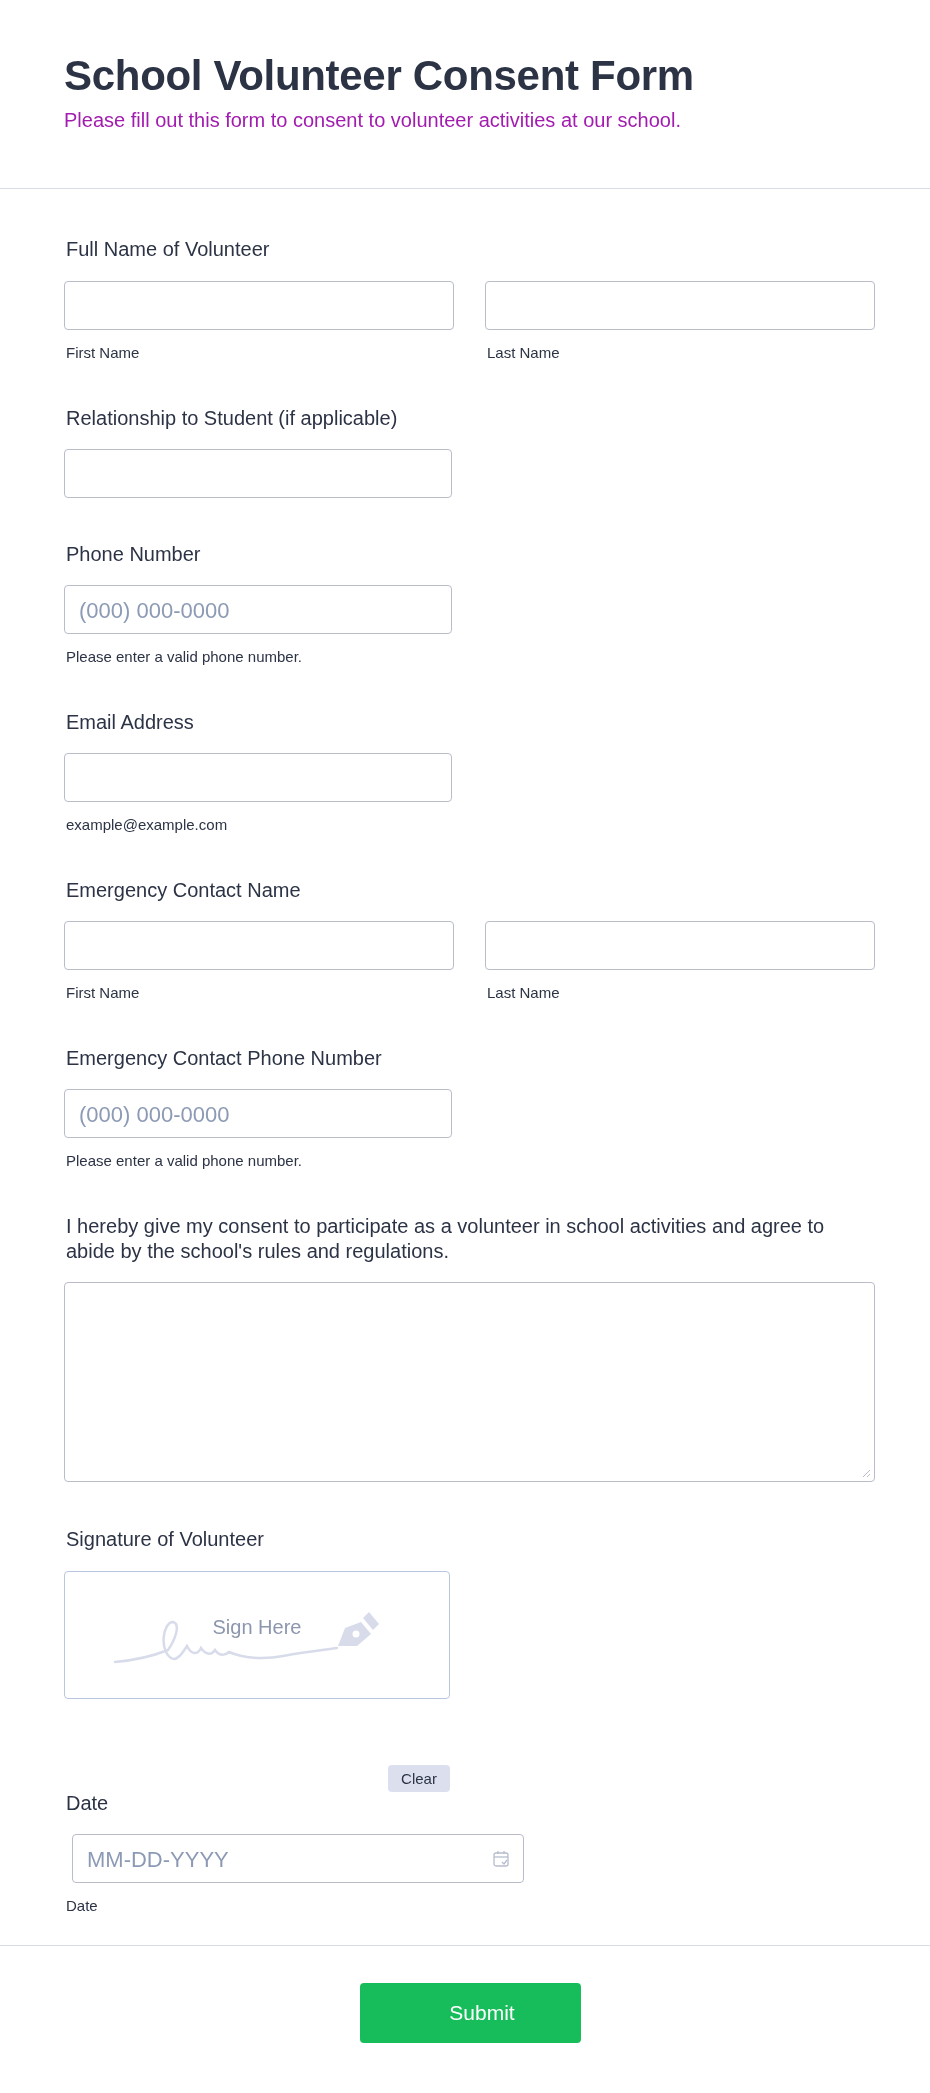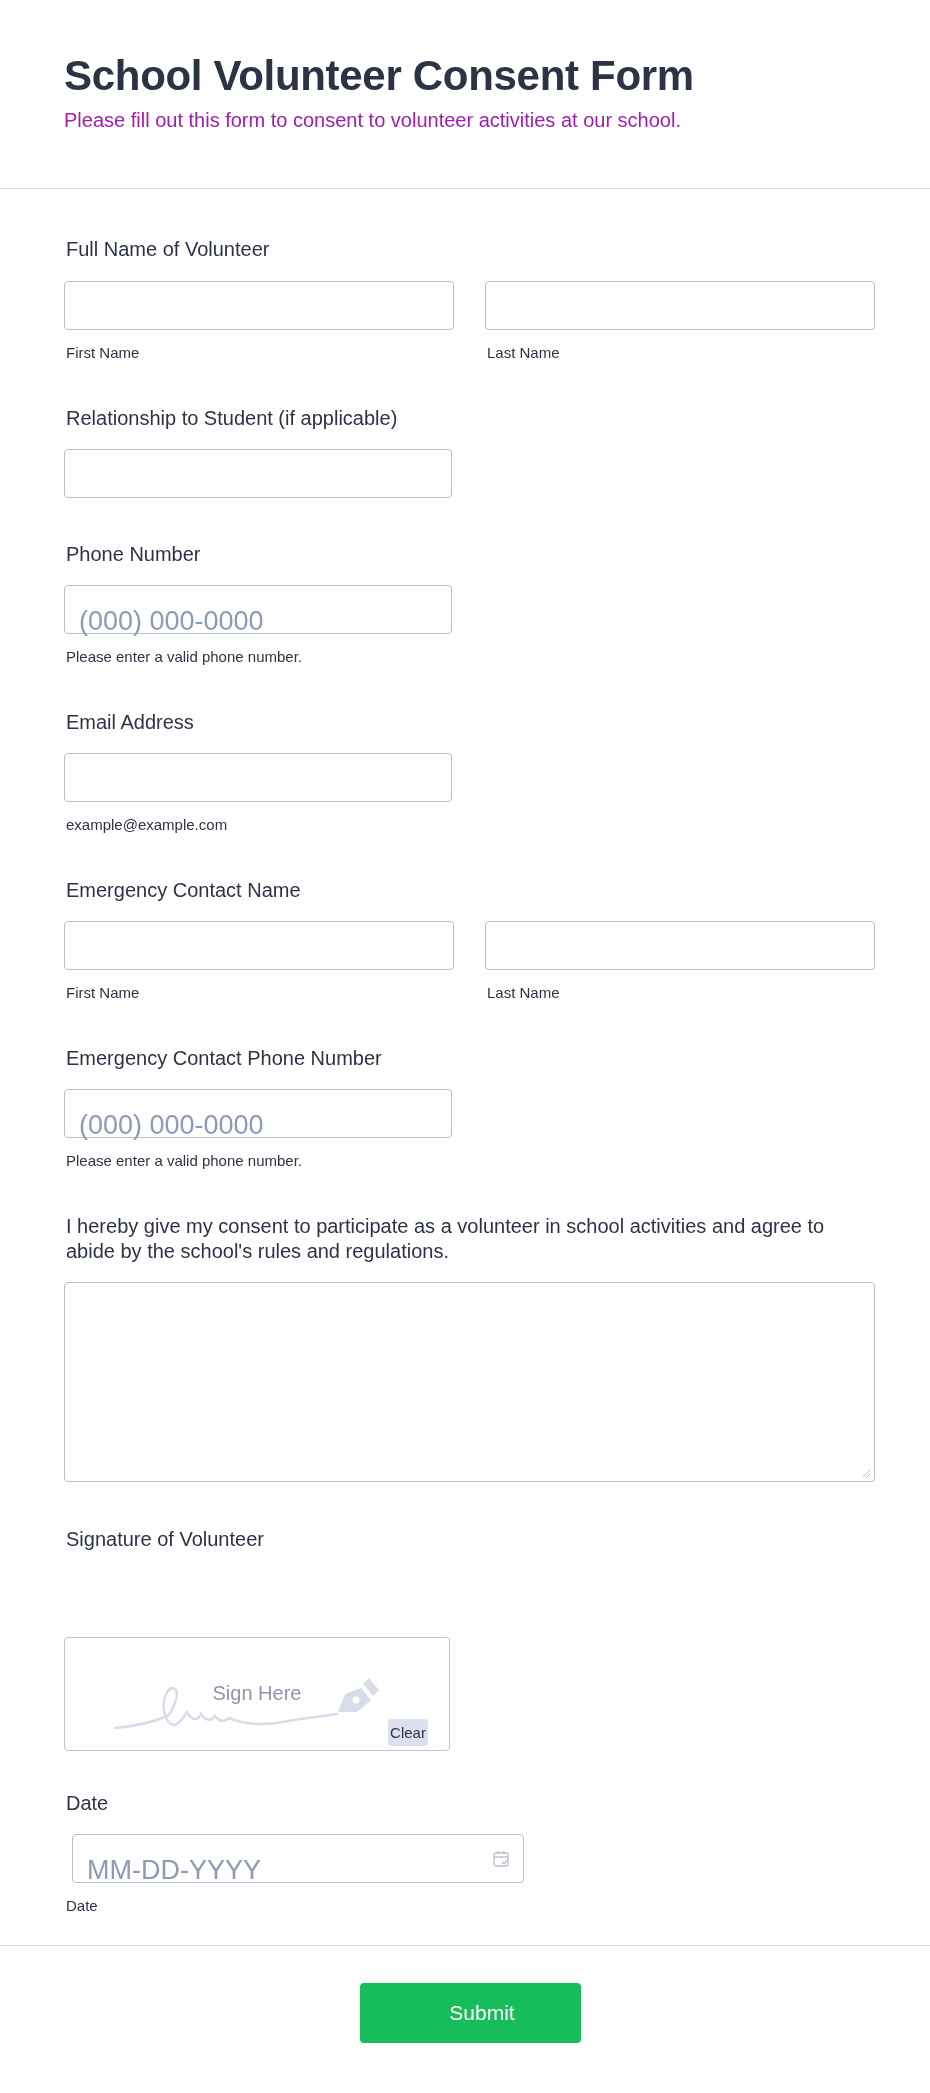--- a/index.html
+++ b/index.html
@@ -5,21 +5,21 @@
   * { box-sizing: border-box; margin: 0; padding: 0; }
   html, body { width: 930px; height: 2093px; background: #ffffff; overflow: hidden; }
   body { font-family: "Liberation Sans", "DejaVu Sans", sans-serif; color: #2c3345; position: relative; }
   .abs { position: absolute; }
   .title { left: 64px; top: 52px; font-size: 42px; font-weight: bold; color: #2c3345; letter-spacing: -0.3px; white-space: nowrap; }
   .subtitle { left: 64px; top: 109px; font-size: 20px; color: #a21caf; white-space: nowrap; }
   .divider { left: 0; width: 930px; height: 1px; background: #d8dce9; }
   .label { left: 66px; font-size: 20px; color: #2c3345; white-space: nowrap; }
   .label.multi { white-space: normal; width: 810px; line-height: 25px; }
   .input { background: #ffffff; border: 1px solid #b8bdc9; border-radius: 4px; height: 49px; }
-  .input .ph { position: absolute; left: 14px; top: 12px; font-size: 27px; color: #8c9ab5; white-space: nowrap; margin-top: 8px; }
+  .input .ph { position: absolute; left: 14px; top: 12px; font-size: 22px; color: #8c9ab5; white-space: nowrap; }
   .sublabel { font-size: 15px; color: #2c3345; white-space: nowrap; }
   .textarea { background: #ffffff; border: 1px solid #b8bdc9; border-radius: 4px; }
   .resize { position: absolute; right: 3px; bottom: 3px; width: 9px; height: 9px; }
   .sigbox { background: #ffffff; border: 1px solid #b9c6df; border-radius: 4px; }
   .sign-here { position: absolute; left: 0; right: 0; top: 44px; text-align: center; font-size: 20px; color: #8c96ad; }
   .clear-btn { background: #dce0ee; border-radius: 4px; font-size: 15px; color: #2c3345; text-align: center; line-height: 27px; border: none; }
   .submit-btn { background: #18bd5b; border-radius: 4px; color: #ffffff; font-size: 21px; text-align: center; line-height: 60px; border: none; padding-left: 23px; }
   .cal { position: absolute; right: 14px; top: 15px; width: 16px; height: 18px; }
 </style>
 </head>
@@ -62,32 +62,32 @@
 
 <div class="abs label multi" style="top:1214px;">I hereby give my consent to participate as a volunteer in school activities and agree to abide by the school's rules and regulations.</div>
 <div class="abs textarea" style="left:64px; top:1282px; width:811px; height:200px;">
   <svg class="resize" viewBox="0 0 9 9">
     <line x1="1" y1="8" x2="8" y2="1" stroke="#b8bdc9" stroke-width="1"></line>
     <line x1="5" y1="8" x2="8" y2="5" stroke="#b8bdc9" stroke-width="1"></line>
   </svg>
 </div>
 
 <div class="abs label" style="top:1528px;">Signature of Volunteer</div>
-<div class="abs sigbox" style="left:64px; top:1637px; width:386px; height:114px;">
+<div class="abs sigbox" style="left:64px; top:1571px; width:386px; height:128px;">
   <div class="sign-here">Sign Here</div>
   <svg class="abs" style="left:48px; top:38px;" width="300" height="60" viewBox="0 0 300 60">
     <path d="M2 52 C 25 50, 40 46, 55 40 C 62 30, 68 14, 60 12 C 50 12, 46 40, 58 48 C 64 52, 70 42, 74 36 C 78 44, 84 46, 88 38 C 92 44, 98 46, 102 40 C 106 46, 112 46, 116 42 C 130 48, 150 50, 170 46 C 190 42, 210 40, 224 38" fill="none" stroke="#d8dcea" stroke-width="2.5" stroke-linecap="round"></path>
     <g>
       <polygon points="225,36 232,18 248,12 258,24 244,36" fill="#d8dcea"></polygon>
       <circle cx="243" cy="24" r="3.5" fill="#ffffff"></circle>
       <polygon points="250,8 256,2 266,14 260,20" fill="#d8dcea"></polygon>
     </g>
   </svg>
 </div>
-<button class="abs clear-btn" style="left:388px; top:1719px; width:40px; height:27px;">Clear</button>
+<button class="abs clear-btn" style="left:388px; top:1765px; width:62px; height:27px;">Clear</button>
 
 <div class="abs label" style="top:1792px;">Date</div>
 <div class="abs input" style="left:72px; top:1834px; width:452px;">
   <span class="ph">MM-DD-YYYY</span>
   <svg class="cal" viewBox="0 0 16 18">
     <rect x="1" y="3" width="14" height="13" rx="2" fill="none" stroke="#b6bdcc" stroke-width="1.3"></rect>
     <line x1="1" y1="7" x2="15" y2="7" stroke="#b6bdcc" stroke-width="1.3"></line>
     <line x1="5" y1="1" x2="5" y2="4" stroke="#b6bdcc" stroke-width="1.3"></line>
     <line x1="11" y1="1" x2="11" y2="4" stroke="#b6bdcc" stroke-width="1.3"></line>
     <polyline points="9,12 11,14 14,10" fill="none" stroke="#b6bdcc" stroke-width="1.3"></polyline>

